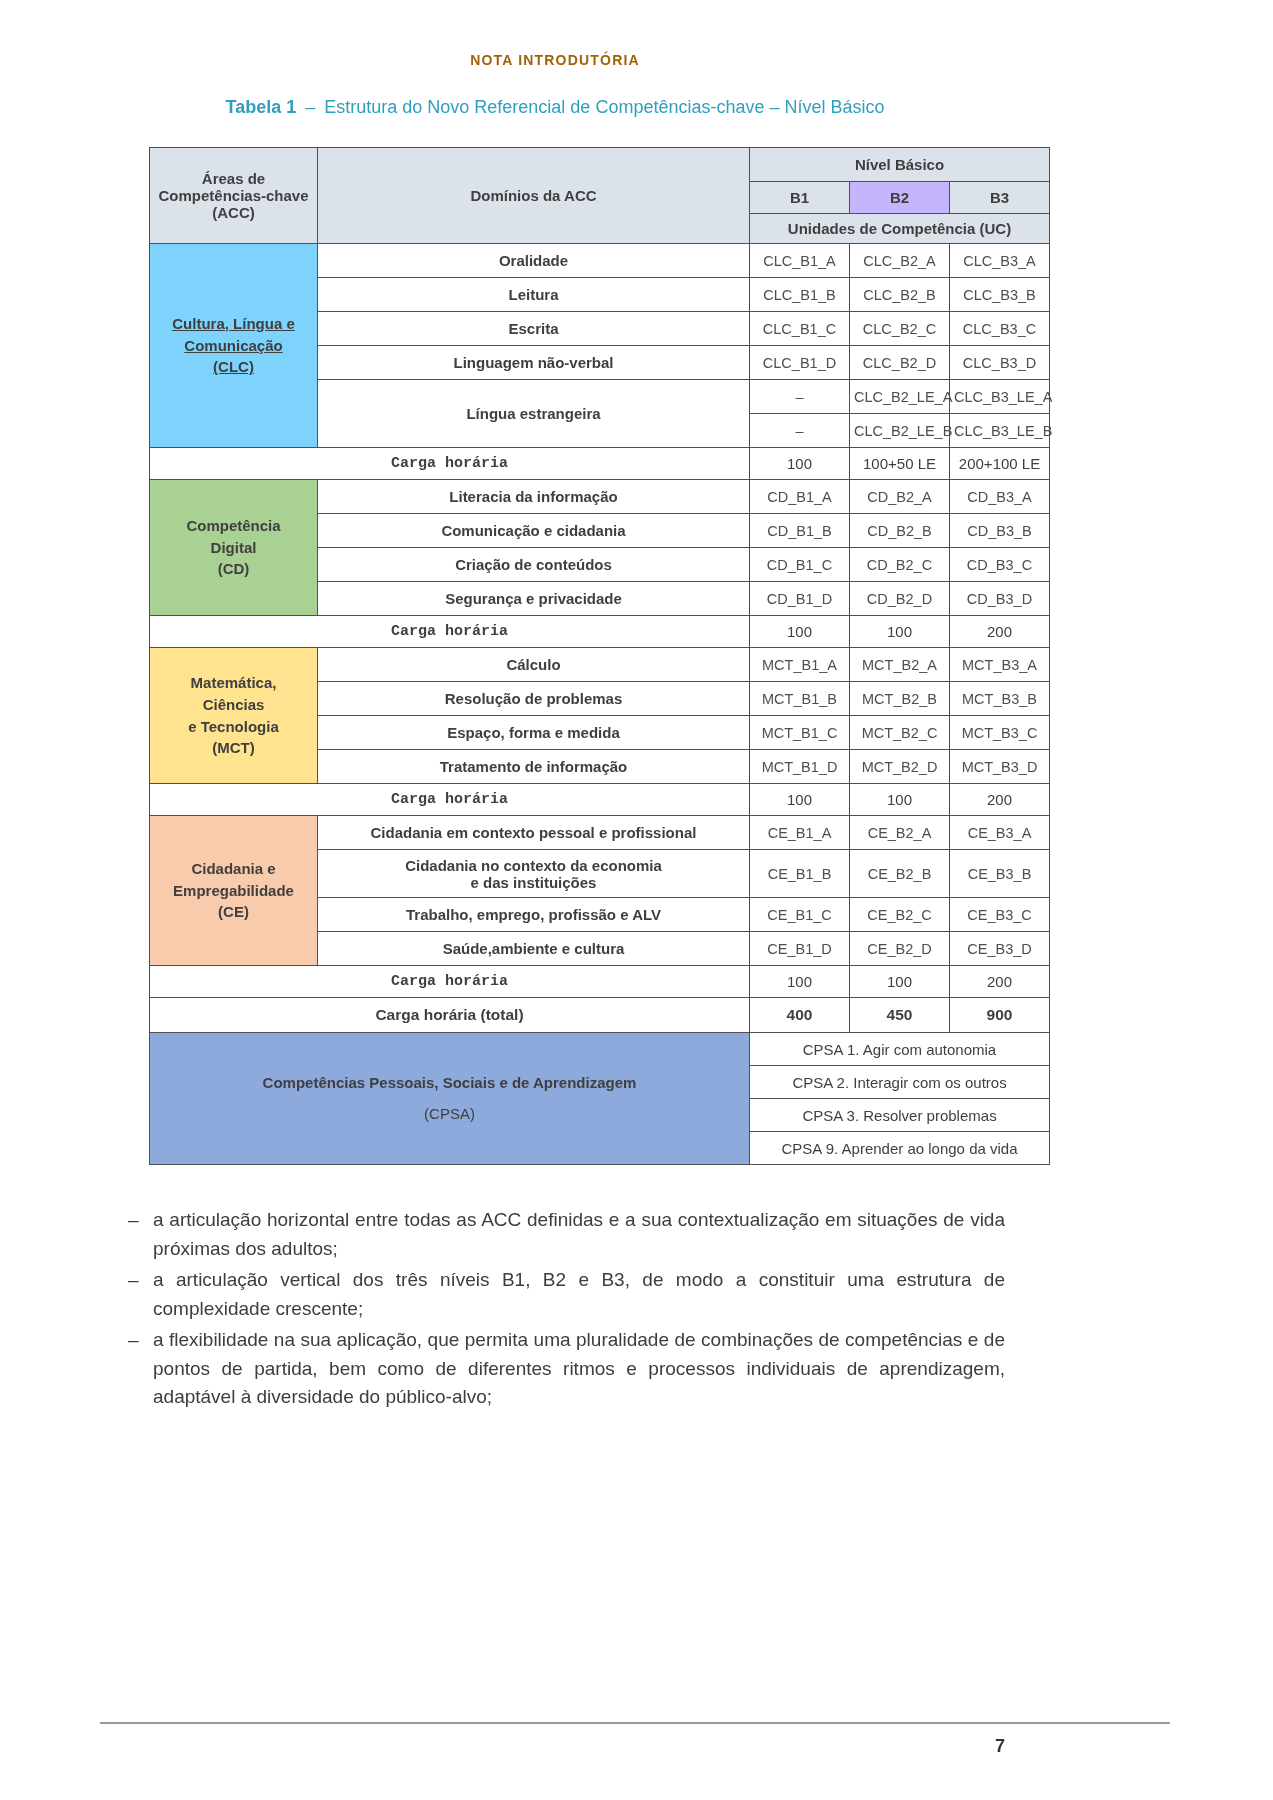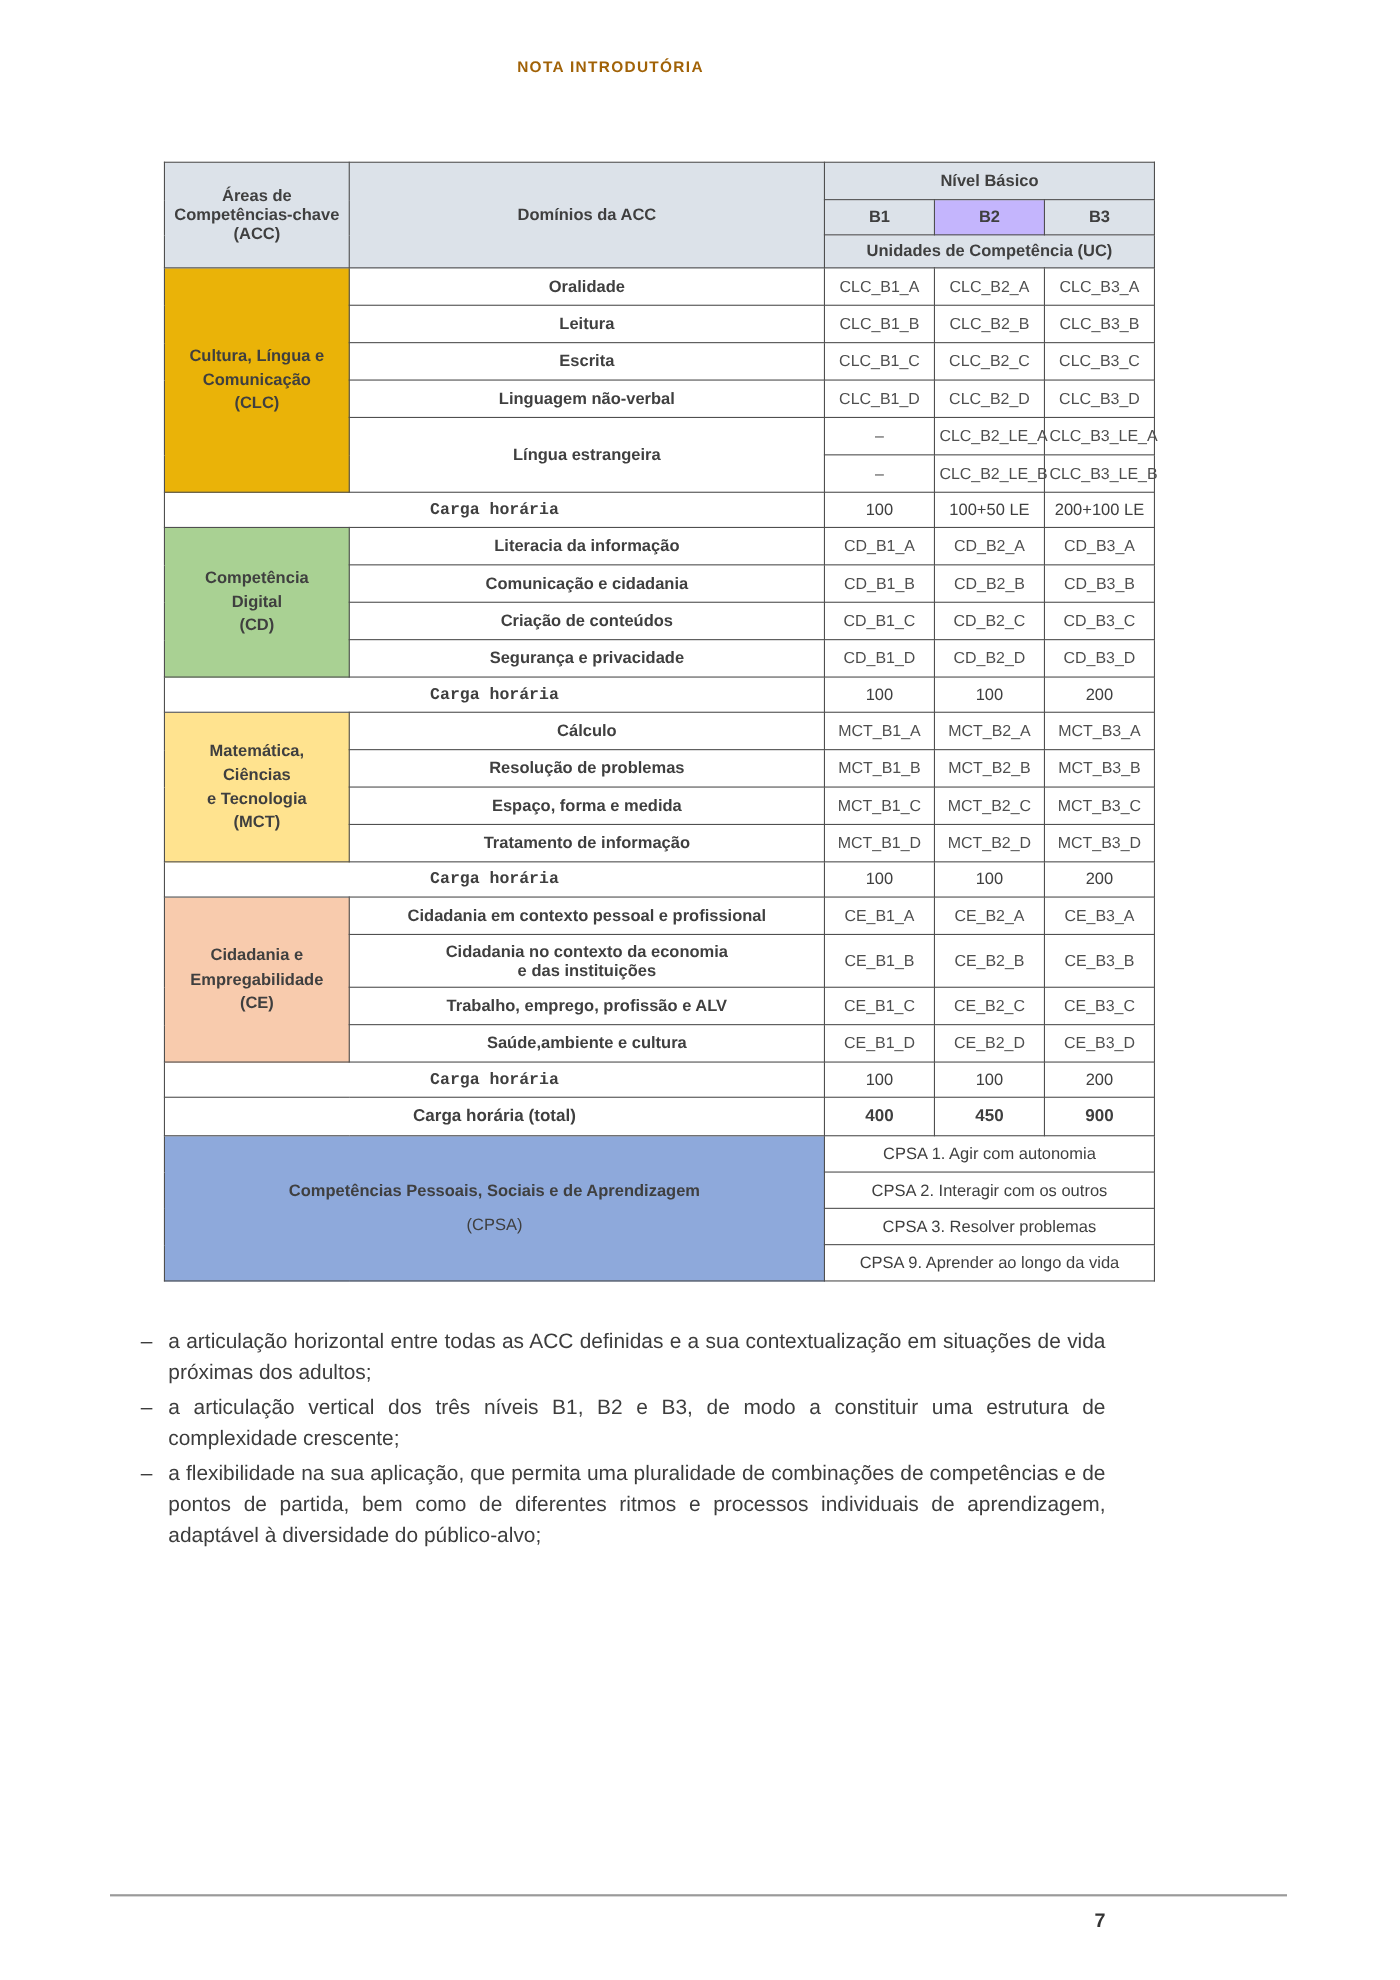--- a/index.html
+++ b/index.html
@@ -85,20 +85,25 @@
     text-align: right; font-size: 18px; font-weight: bold; color: #333333;
   }
 </style>
 </head>
 <body>
 
 <div class="page">
 
   <div class="running-header">NOTA INTRODUTÓRIA</div>
 
+  <div class="table-title" style="color: rgb(46, 159, 190);">
+    <span class="t-label">Tabela 1</span>
+    <span class="t-sep">–</span>
+    <span class="t-text">Estrutura do Novo Referencial de Competências-chave – Nível Básico</span>
+  </div>
 
   <div class="content-col acc-table-wrap">
     <table class="acc">
       <colgroup>
         <col class="c-area">
           <col class="c-dom">
           <col class="c-lvl">
           <col class="c-lvl">
           <col class="c-lvl">
       </colgroup>
@@ -115,21 +120,21 @@
           <th class="hd" style="background-color: #c4b5fd;">B2</th>
           <th class="hd" style="background-color: rgb(220, 226, 233);">B3</th>
         </tr>
         <tr class="hr3">
           <th class="hd" colspan="3" style="background-color: rgb(220, 226, 233);">Unidades de Competência (UC)</th>
         </tr>
       </thead>
       <tbody>
 
         <tr class="r">
-          <td class="area-cell pre" rowspan="6" style="background-color: #eab308;">Cultura, Língua e
+          <td class="area-cell pre" rowspan="6" style="background-color: #7dd3fc; text-decoration: underline;">Cultura, Língua e
 Comunicação
 (CLC)</td>
           <td class="dom">Oralidade</td>
           <td class="code">CLC_B1_A</td>
           <td class="code">CLC_B2_A</td>
           <td class="code">CLC_B3_A</td>
         </tr>
         <tr class="r">
           <td class="dom">Leitura</td>
           <td class="code">CLC_B1_B</td>

